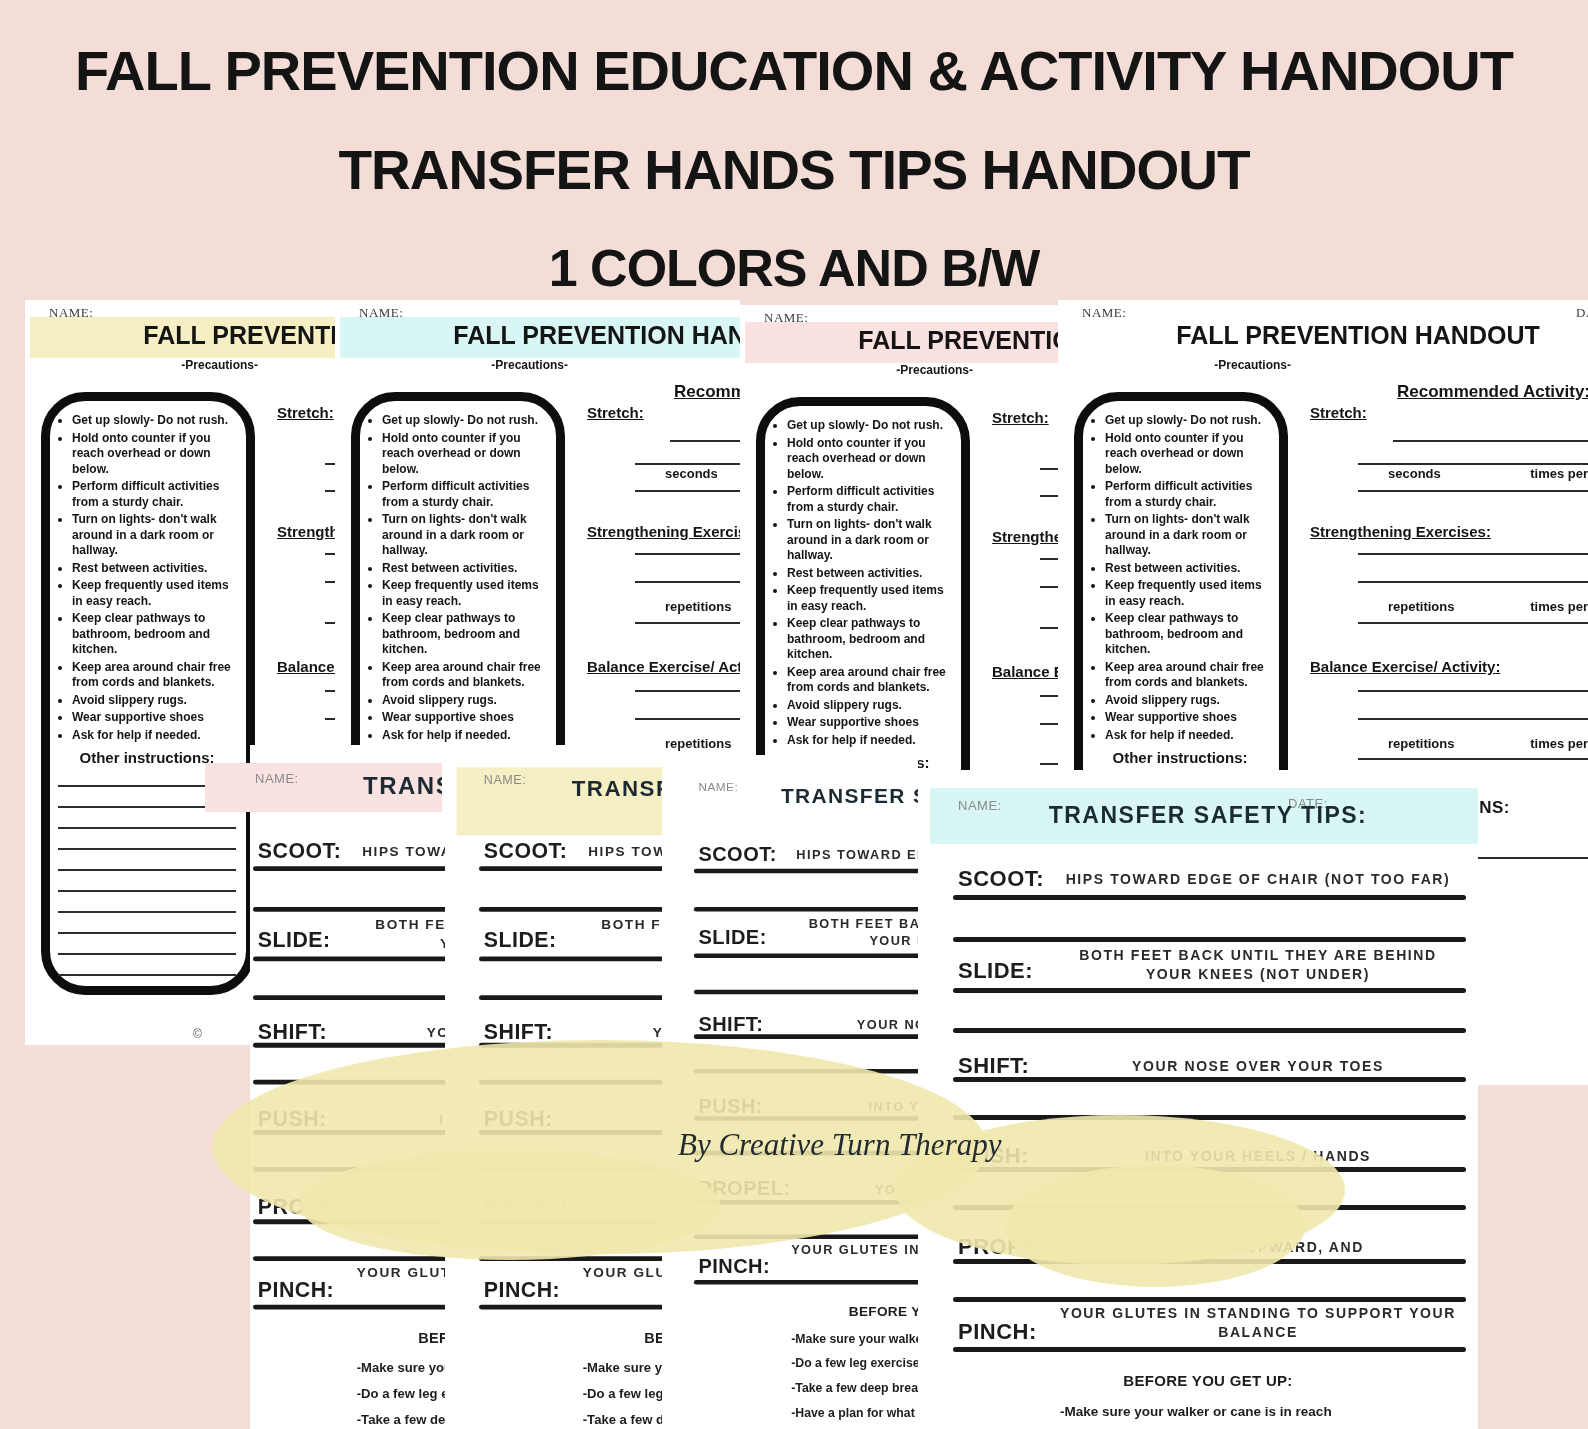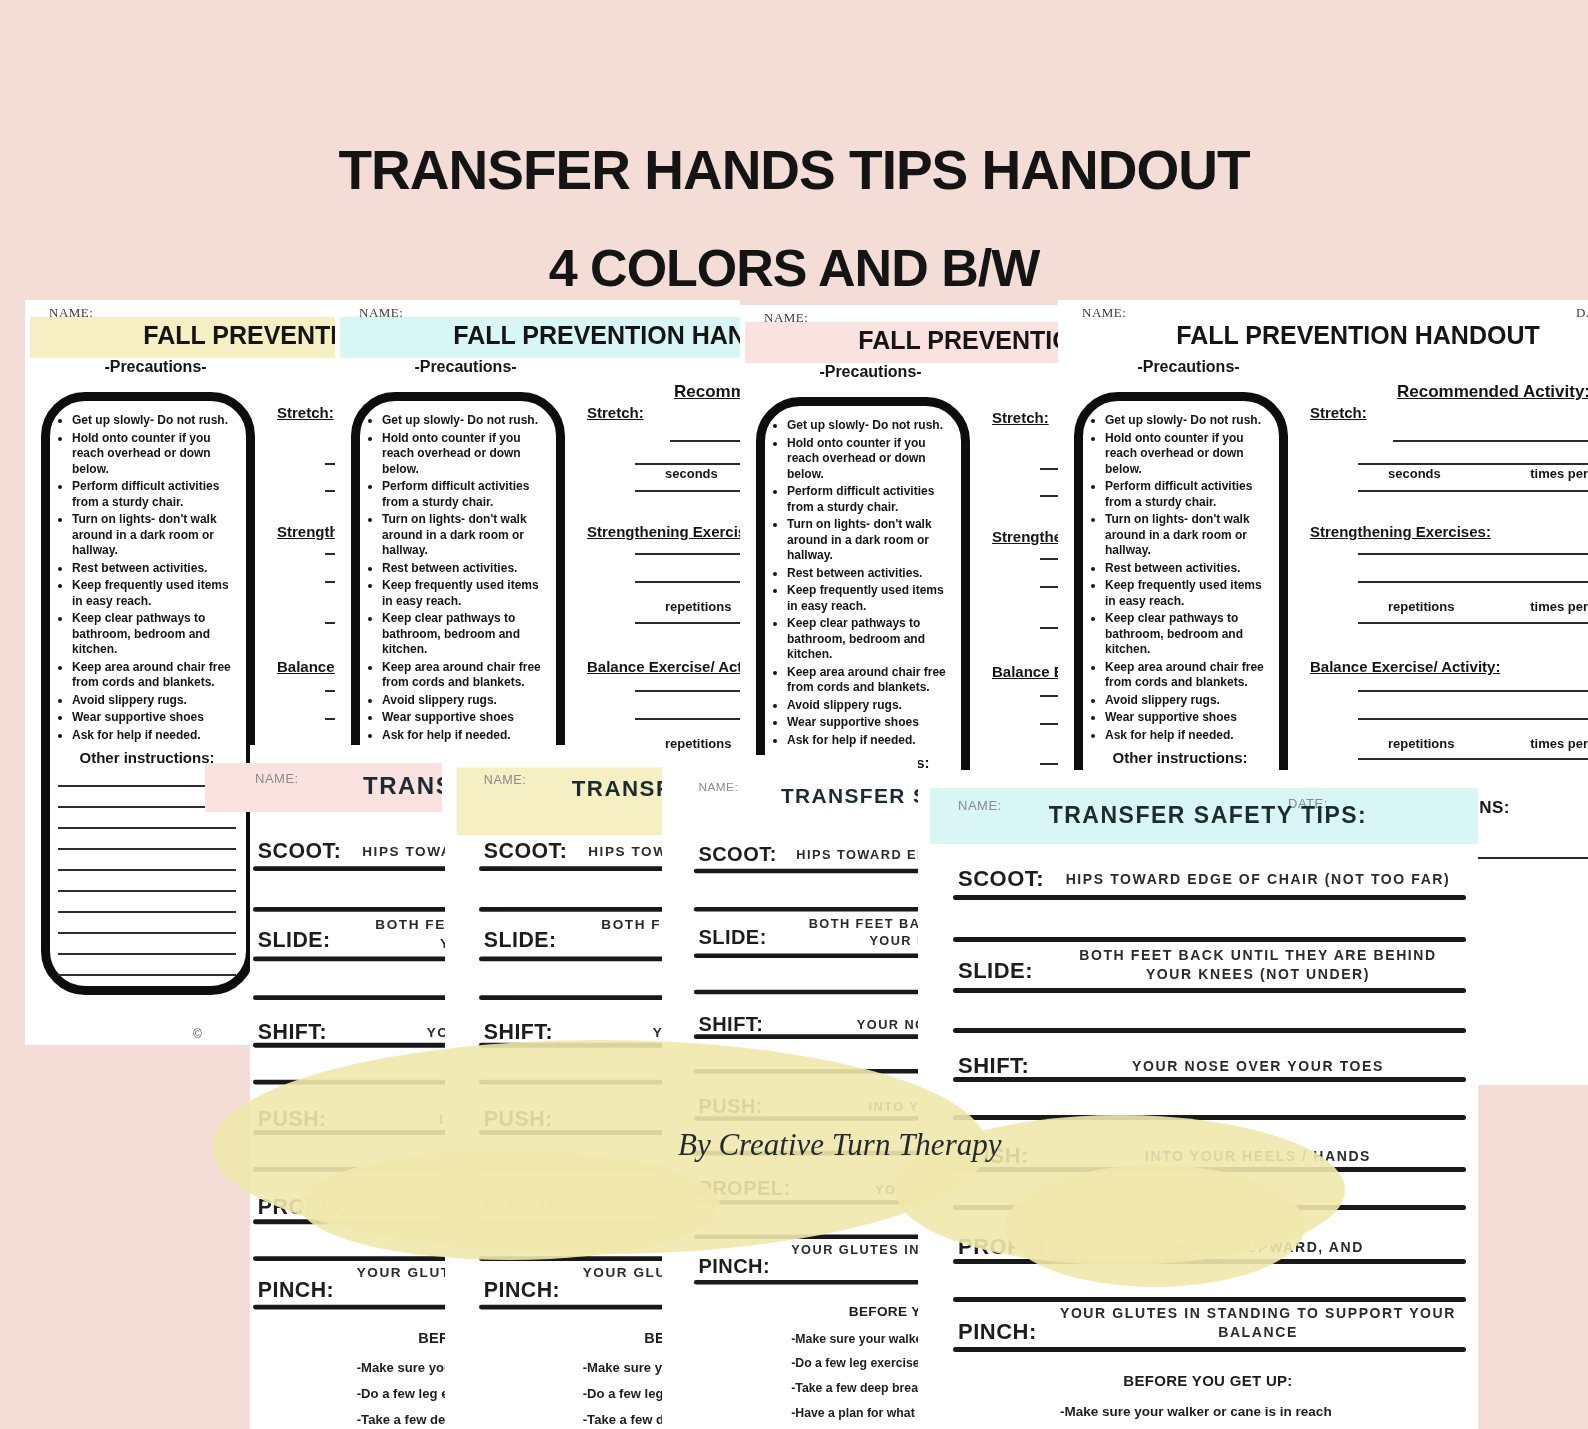--- a/index.html
+++ b/index.html
@@ -16,22 +16,22 @@
   
   .fall-inner{position:relative;width:600px;height:800px;color:#151515}
   .band{position:absolute;left:5px;top:17px;width:592px;height:41px}
   .fname{position:absolute;left:24px;top:5px;font-family:"Liberation Serif",serif;
     font-size:13px;letter-spacing:.5px;color:#3c3c3c}
   .fdate{position:absolute;left:518px;top:5px;font-family:"Liberation Serif",serif;
     font-size:13px;letter-spacing:.5px;color:#3c3c3c;display:none}
   .show-date .fdate{display:block}
   .ftitle{position:absolute;left:0;top:21px;width:600px;text-align:center;
     font-size:25px;font-weight:bold;white-space:nowrap}
-  .prec-head{position:absolute;left:28px;top:58px;width:205px;text-align:center;
-    font-size:16px;font-weight:bold}
+  .prec-head{position:absolute;left:28px;top:58px;width:205px;text-align:right;
+    font-size:12px;font-weight:bold}
   .prec-box{position:absolute;left:16px;top:92px;width:214px;box-sizing:border-box;
     border:9px solid #0d0d0d;border-radius:44px;padding:12px 8px 10px 6px}
   .prec-list{margin:0;padding:0 0 0 16px;font-size:12px;font-weight:bold;line-height:15.5px}
   .prec-list li{margin-bottom:2px}
   .other-head{font-size:15px;font-weight:bold;text-align:center;margin-top:6px}
   .wline{height:19px;border-bottom:2px solid #2e2e2e;margin:0 2px}
   .wm{position:absolute;left:168px;top:727px;font-size:12px;color:#555;display:none}
   .show-wm .wm{display:block}
   .ra-head{position:absolute;left:250px;top:82px;width:282px;text-align:right;
     font-size:17px;font-weight:bold;text-decoration:underline;white-space:nowrap}
@@ -67,22 +67,23 @@
     letter-spacing:1.5px;color:#1c2b33;white-space:nowrap}
   
   .brush{position:absolute;border-radius:50%;background:rgba(240,232,172,.9)}
   .byline{position:absolute;left:678px;top:1127px;font-family:"Liberation Serif",serif;
     font-style:italic;font-size:31px;color:#232a31;white-space:nowrap}
 </style>
 </head>
 <body>
 
 <div id="canvas">
+  <div class="hero-line hl1">FALL PREVENTION EDUCATION &amp; ACTIVITY HANDOUT</div>
   <div class="hero-line hl2">TRANSFER HANDS TIPS HANDOUT</div>
-  <div class="hero-line hl3">4 COLORS AND B/W</div>
+  <div class="hero-line hl3">1 COLORS AND B/W</div>
   <div id="docs">
   <div class="doc" style="left: 25px; top: 300px; width: 310px; height: 745px;">
     <div class="fall-inner show-wm">
       <div class="band" style="background: rgb(245, 239, 195);"></div>
       <div class="fname">NAME:</div>
 
       <div class="ftitle">FALL PREVENTION HANDOUT</div>
       <div class="prec-head">-Precautions-</div>
       <div class="prec-box">
         <ul class="prec-list">

